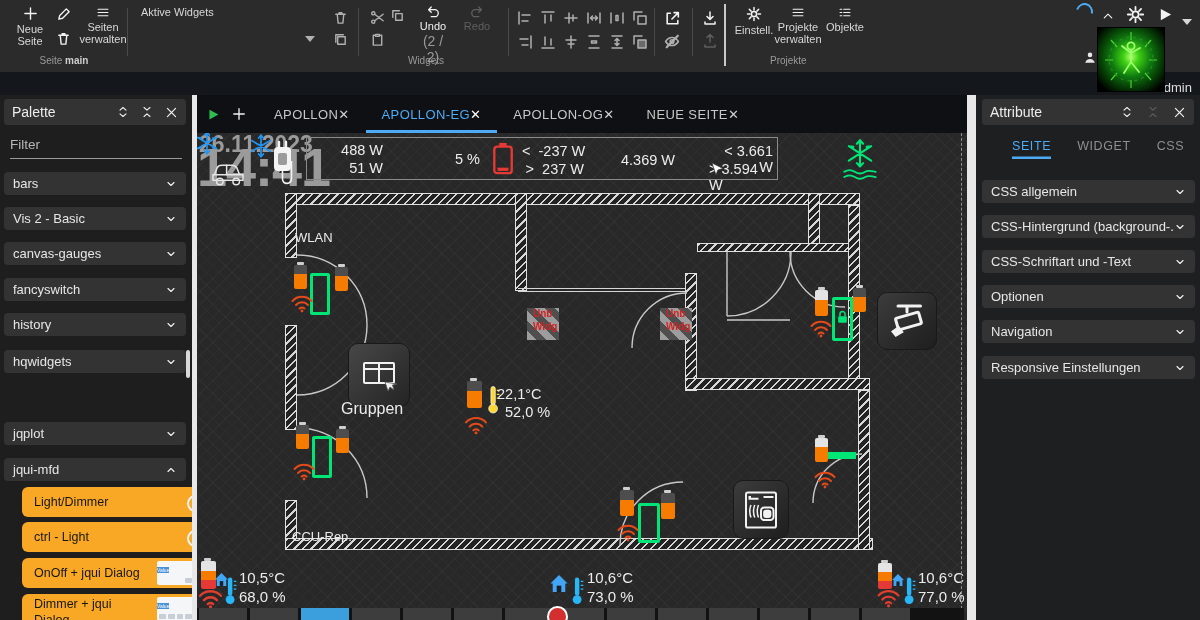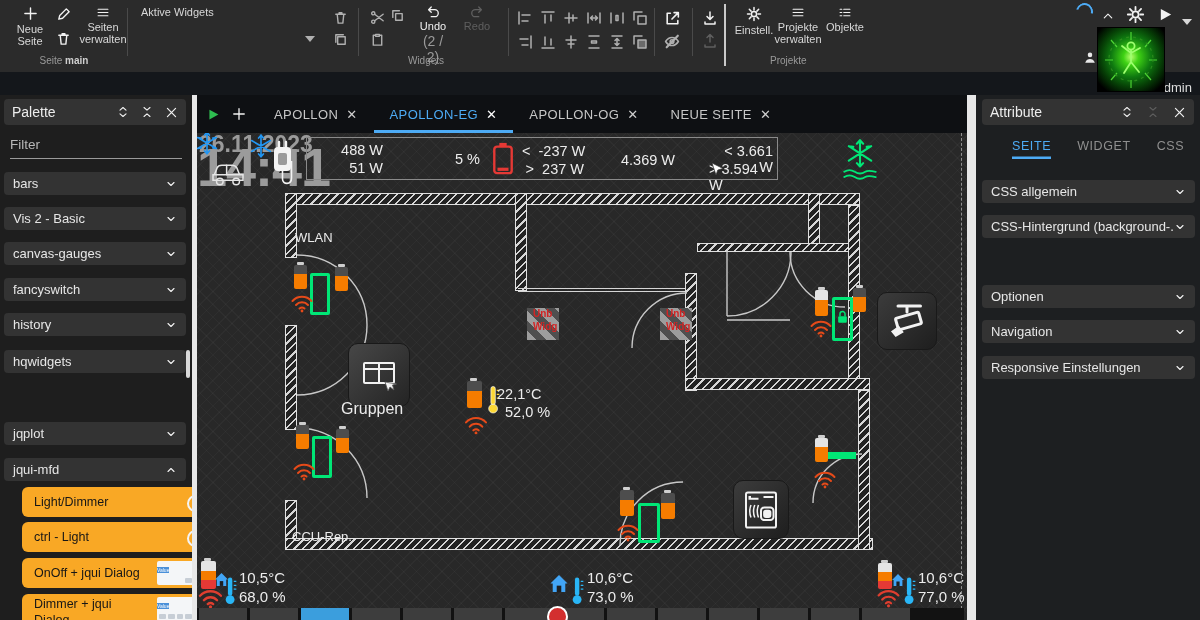--- a/index.html
+++ b/index.html
@@ -32,21 +32,21 @@
     justify-content:space-between;color:#e6e6e6;font-size:13px;padding:0 9px;cursor:pointer;}
   .splitter{position:absolute;top:95px;height:525px;background:#e8e8e8;cursor:col-resize;}
   .wlitem{position:absolute;left:22px;width:163px;height:30px;background:#f9a825;border-radius:6px;
     color:#161616;font-size:12.5px;display:flex;align-items:center;padding:0 0 0 12px;overflow:hidden;cursor:grab;}
   .prev{position:absolute;right:3px;top:3px;width:37px;height:24px;background:#f4f6f8;border-radius:2px;overflow:hidden;}
   .prev .ph{height:7px;background:#4a90d9;color:#fff;font-size:5px;line-height:7px;text-align:center;}
   .prev .pb{display:flex;gap:2px;justify-content:flex-end;padding:3px 2px;}
   .prev .pb i{display:block;width:7px;height:5px;background:#c7ced6;border-radius:1px;}
   
   #tabstrip{position:absolute;left:197px;top:95px;width:770px;height:38px;background:#0e1013;display:flex;align-items:stretch;}
-  .vtab{display:flex;align-items:center;gap:8px;padding:0 16px;color:#c7c7c7;font-size:13px;letter-spacing:.4px;cursor:pointer;}
+  .vtab{display:flex;align-items:center;padding:0 16px;color:#c7c7c7;font-size:13px;letter-spacing:.4px;cursor:pointer;}
   .vtab .x{font-size:13px;color:#cfcfcf;}
   .vtab.on{color:#4dabf5;box-shadow:inset 0 -3px 0 #4dabf5;}
   #canvas{position:absolute;left:197px;top:133px;width:770px;height:487px;overflow:hidden;
     background-color:#282828;
     background-image:repeating-linear-gradient(45deg,rgba(255,255,255,.028) 0 1px,transparent 1px 9px),
                      repeating-linear-gradient(-45deg,rgba(255,255,255,.028) 0 1px,transparent 1px 9px);}
   .wall{position:absolute;box-sizing:border-box;border:1px solid #e0e0e0;background-color:#232323;
     background-image:repeating-linear-gradient(135deg,#d6d6d6 0 1.5px,transparent 1.5px 6px);}
   .wline{position:absolute;height:4px;box-sizing:border-box;border-top:1px solid #d6d6d6;border-bottom:1px solid #d6d6d6;}
   .gdoor{position:absolute;border:3px solid #00e676;border-radius:2px;}
@@ -723,20 +723,26 @@
         <svg class="svgi lite" width="12" height="12" viewBox="0 0 16 16">
           <path d="M4 6l4 4 4-4"></path>
         </svg>
       </div>
     <div class="acc" style="left:6px;top:120px;width:195px">
         <span style="white-space:nowrap;overflow:hidden">CSS-Hintergrund (background-...)</span>
         <svg class="svgi lite" width="12" height="12" viewBox="0 0 16 16" style="flex:0 0 auto">
           <path d="M4 6l4 4 4-4"></path>
         </svg>
       </div>
+    <div class="acc" style="left:6px;top:155px;width:195px">
+        <span>CSS-Schriftart und -Text</span>
+        <svg class="svgi lite" width="12" height="12" viewBox="0 0 16 16">
+          <path d="M4 6l4 4 4-4"></path>
+        </svg>
+      </div>
     <div class="acc" style="left:6px;top:190px;width:195px">
         <span>Optionen</span>
         <svg class="svgi lite" width="12" height="12" viewBox="0 0 16 16">
           <path d="M4 6l4 4 4-4"></path>
         </svg>
       </div>
     <div class="acc" style="left:6px;top:225px;width:195px">
         <span>Navigation</span>
         <svg class="svgi lite" width="12" height="12" viewBox="0 0 16 16">
           <path d="M4 6l4 4 4-4"></path>

